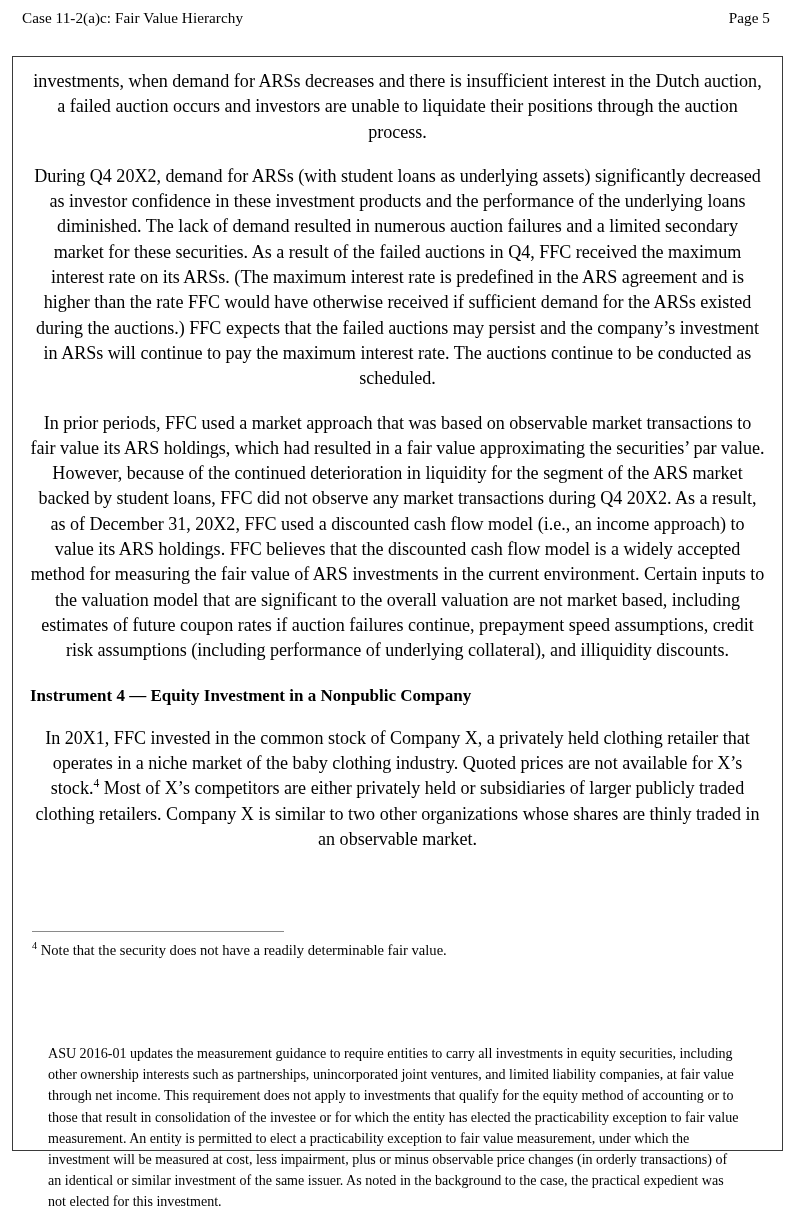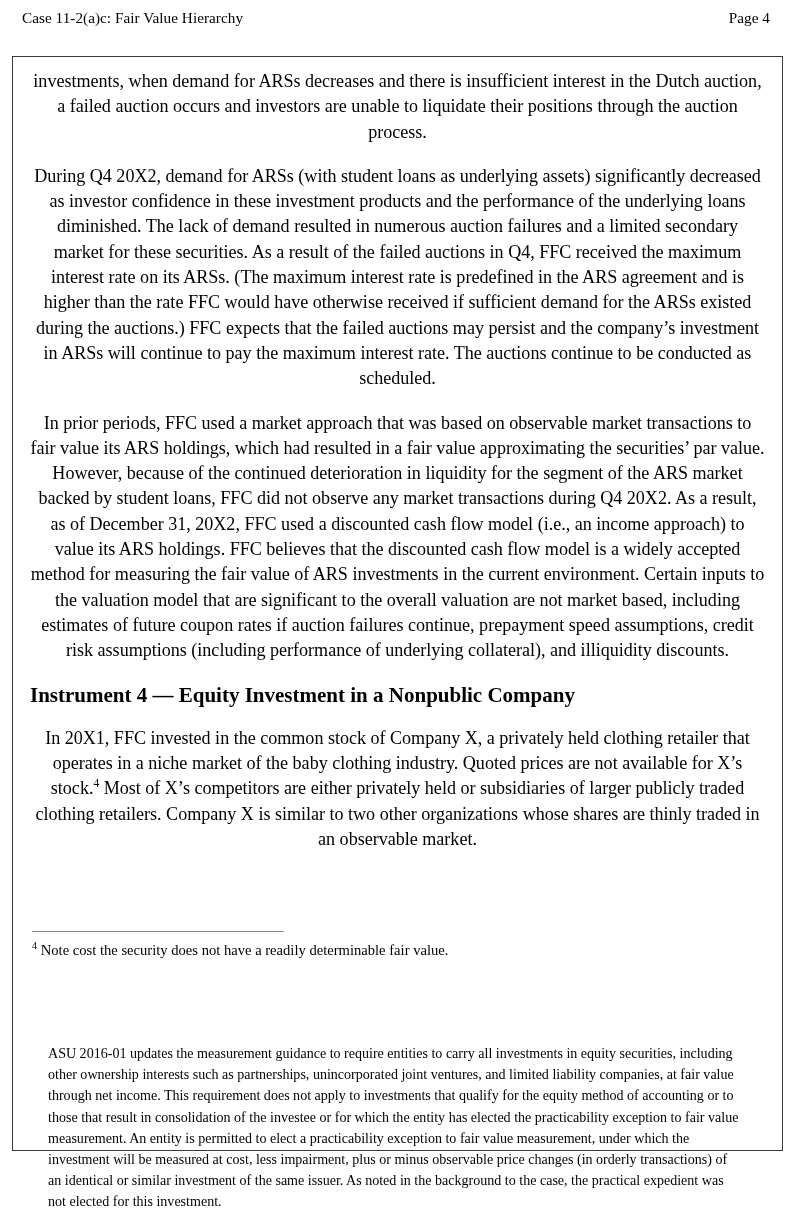--- a/index.html
+++ b/index.html
@@ -53,21 +53,21 @@
   .body-text {
     font-size: 18.1px;
     line-height: 25.3px;
     text-align: center;
     margin: 0 0 19px 0;
     letter-spacing: -0.02px;
   }
   .body-text:last-of-type { margin-bottom: 8px; }
 
   .section-heading {
-    font-size: 21px;
+    font-size: 17px;
     line-height: 25.3px;
     font-weight: bold;
     margin: 0 0 18px 0;
   }
 
   sup.fn-ref {
     font-size: 11.5px;
     vertical-align: super;
     line-height: 0;
   }
@@ -109,38 +109,38 @@
   }
   .asu-note p { margin: 4px; }
 </style>
 </head>
 <body>
 
 <div class="page">
 
   <div class="running-head">
     <span class="rh-left">Case 11-2(a)c: Fair Value Hierarchy</span>
-    <span class="rh-right">Page 4</span>
+    <span class="rh-right">Page 5</span>
   </div>
 
   <div class="content-frame">
 
     <p class="body-text">investments, when demand for ARSs decreases and there is insufficient interest in the Dutch auction, a failed auction occurs and investors are unable to liquidate their positions through the auction process.</p>
 
     <p class="body-text">During Q4 20X2, demand for ARSs (with student loans as underlying assets) significantly decreased as investor confidence in these investment products and the performance of the underlying loans diminished. The lack of demand resulted in numerous auction failures and a limited secondary market for these securities. As a result of the failed auctions in Q4, FFC received the maximum interest rate on its ARSs. (The maximum interest rate is predefined in the ARS agreement and is higher than the rate FFC would have otherwise received if sufficient demand for the ARSs existed during the auctions.) FFC expects that the failed auctions may persist and the company’s investment in ARSs will continue to pay the maximum interest rate. The auctions continue to be conducted as scheduled.</p>
 
     <p class="body-text">In prior periods, FFC used a market approach that was based on observable market transactions to fair value its ARS holdings, which had resulted in a fair value approximating the securities’ par value. However, because of the continued deterioration in liquidity for the segment of the ARS market backed by student loans, FFC did not observe any market transactions during Q4 20X2. As a result, as of December 31, 20X2, FFC used a discounted cash flow model (i.e., an income approach) to value its ARS holdings. FFC believes that the discounted cash flow model is a widely accepted method for measuring the fair value of ARS investments in the current environment. Certain inputs to the valuation model that are significant to the overall valuation are not market based, including estimates of future coupon rates if auction failures continue, prepayment speed assumptions, credit risk assumptions (including performance of underlying collateral), and illiquidity discounts.</p>
 
     <h2 class="section-heading">Instrument 4 — Equity Investment in a Nonpublic Company</h2>
 
     <p class="body-text"><span>In 20X1, FFC invested in the common stock of Company X, a privately held clothing retailer that operates in a niche market of the baby clothing industry. Quoted prices are not available for X’s stock.</span><sup class="fn-ref">4</sup><span> Most of X’s competitors are either privately held or subsidiaries of larger publicly traded clothing retailers. Company X is similar to two other organizations whose shares are thinly traded in an observable market.</span></p>
 
     <div class="footnote-area">
       <div class="footnote-rule"></div>
-      <p class="footnote-text"><sup>4</sup><span> Note cost the security does not have a readily determinable fair value.</span></p>
+      <p class="footnote-text"><sup>4</sup><span> Note that the security does not have a readily determinable fair value.</span></p>
     </div>
 
     <div class="asu-note">
       <p>ASU 2016-01 updates the measurement guidance to require entities to carry all investments in equity securities, including other ownership interests such as partnerships, unincorporated joint ventures, and limited liability companies, at fair value through net income. This requirement does not apply to investments that qualify for the equity method of accounting or to those that result in consolidation of the investee or for which the entity has elected the practicability exception to fair value measurement. An entity is permitted to elect a practicability exception to fair value measurement, under which the investment will be measured at cost, less impairment, plus or minus observable price changes (in orderly transactions) of an identical or similar investment of the same issuer. As noted in the background to the case, the practical expedient was not elected for this investment.</p>
     </div>
 
   </div>
 </div>
 
 </body></html>

